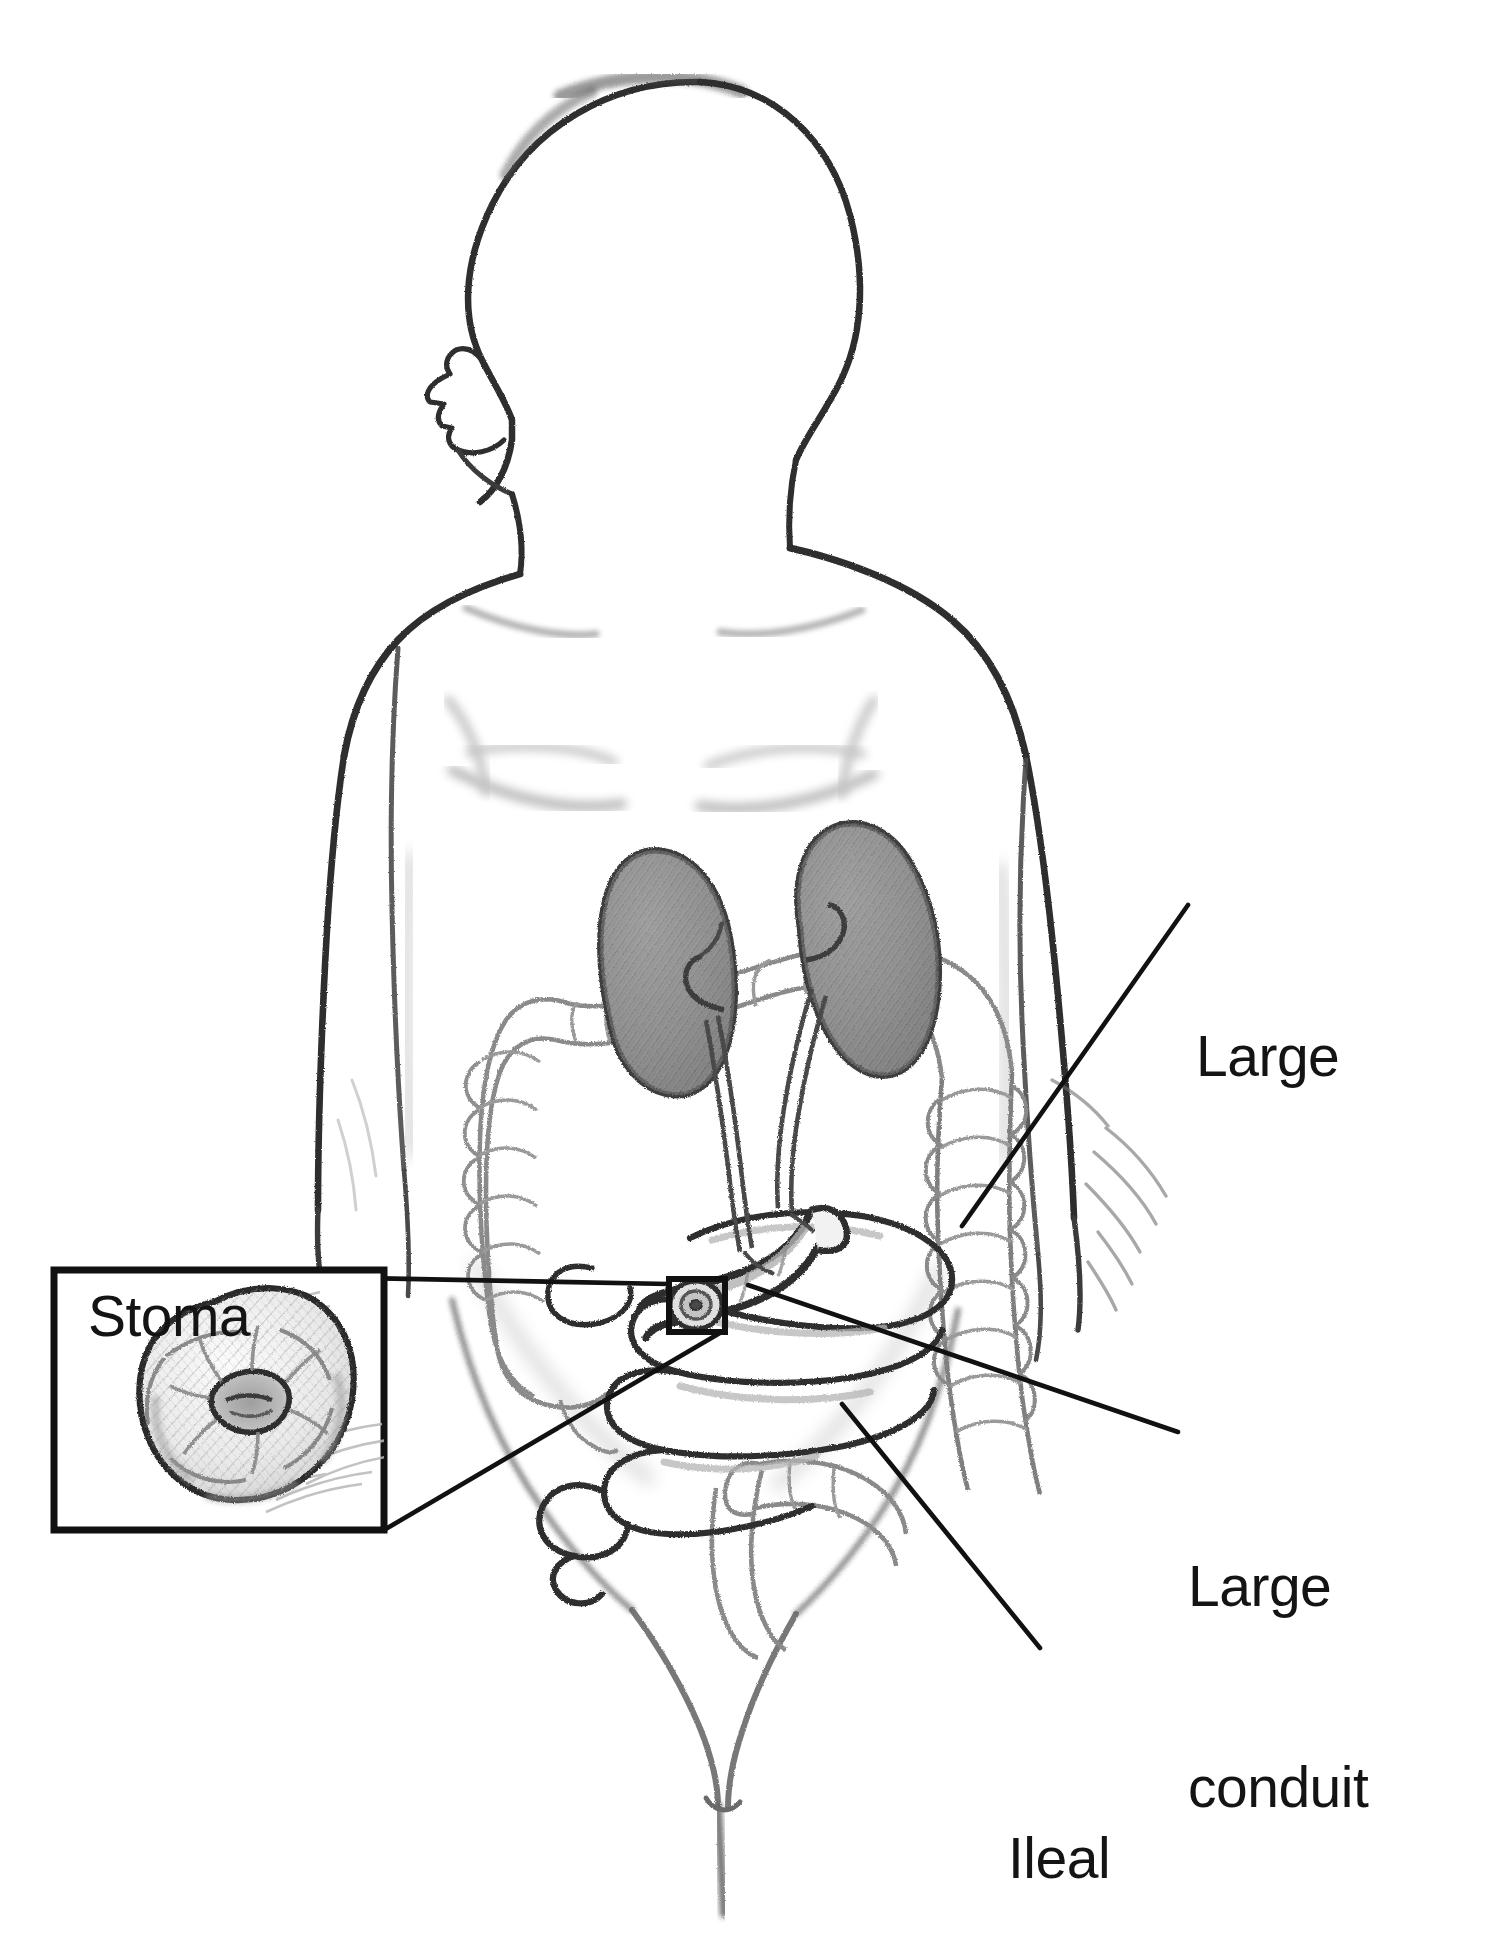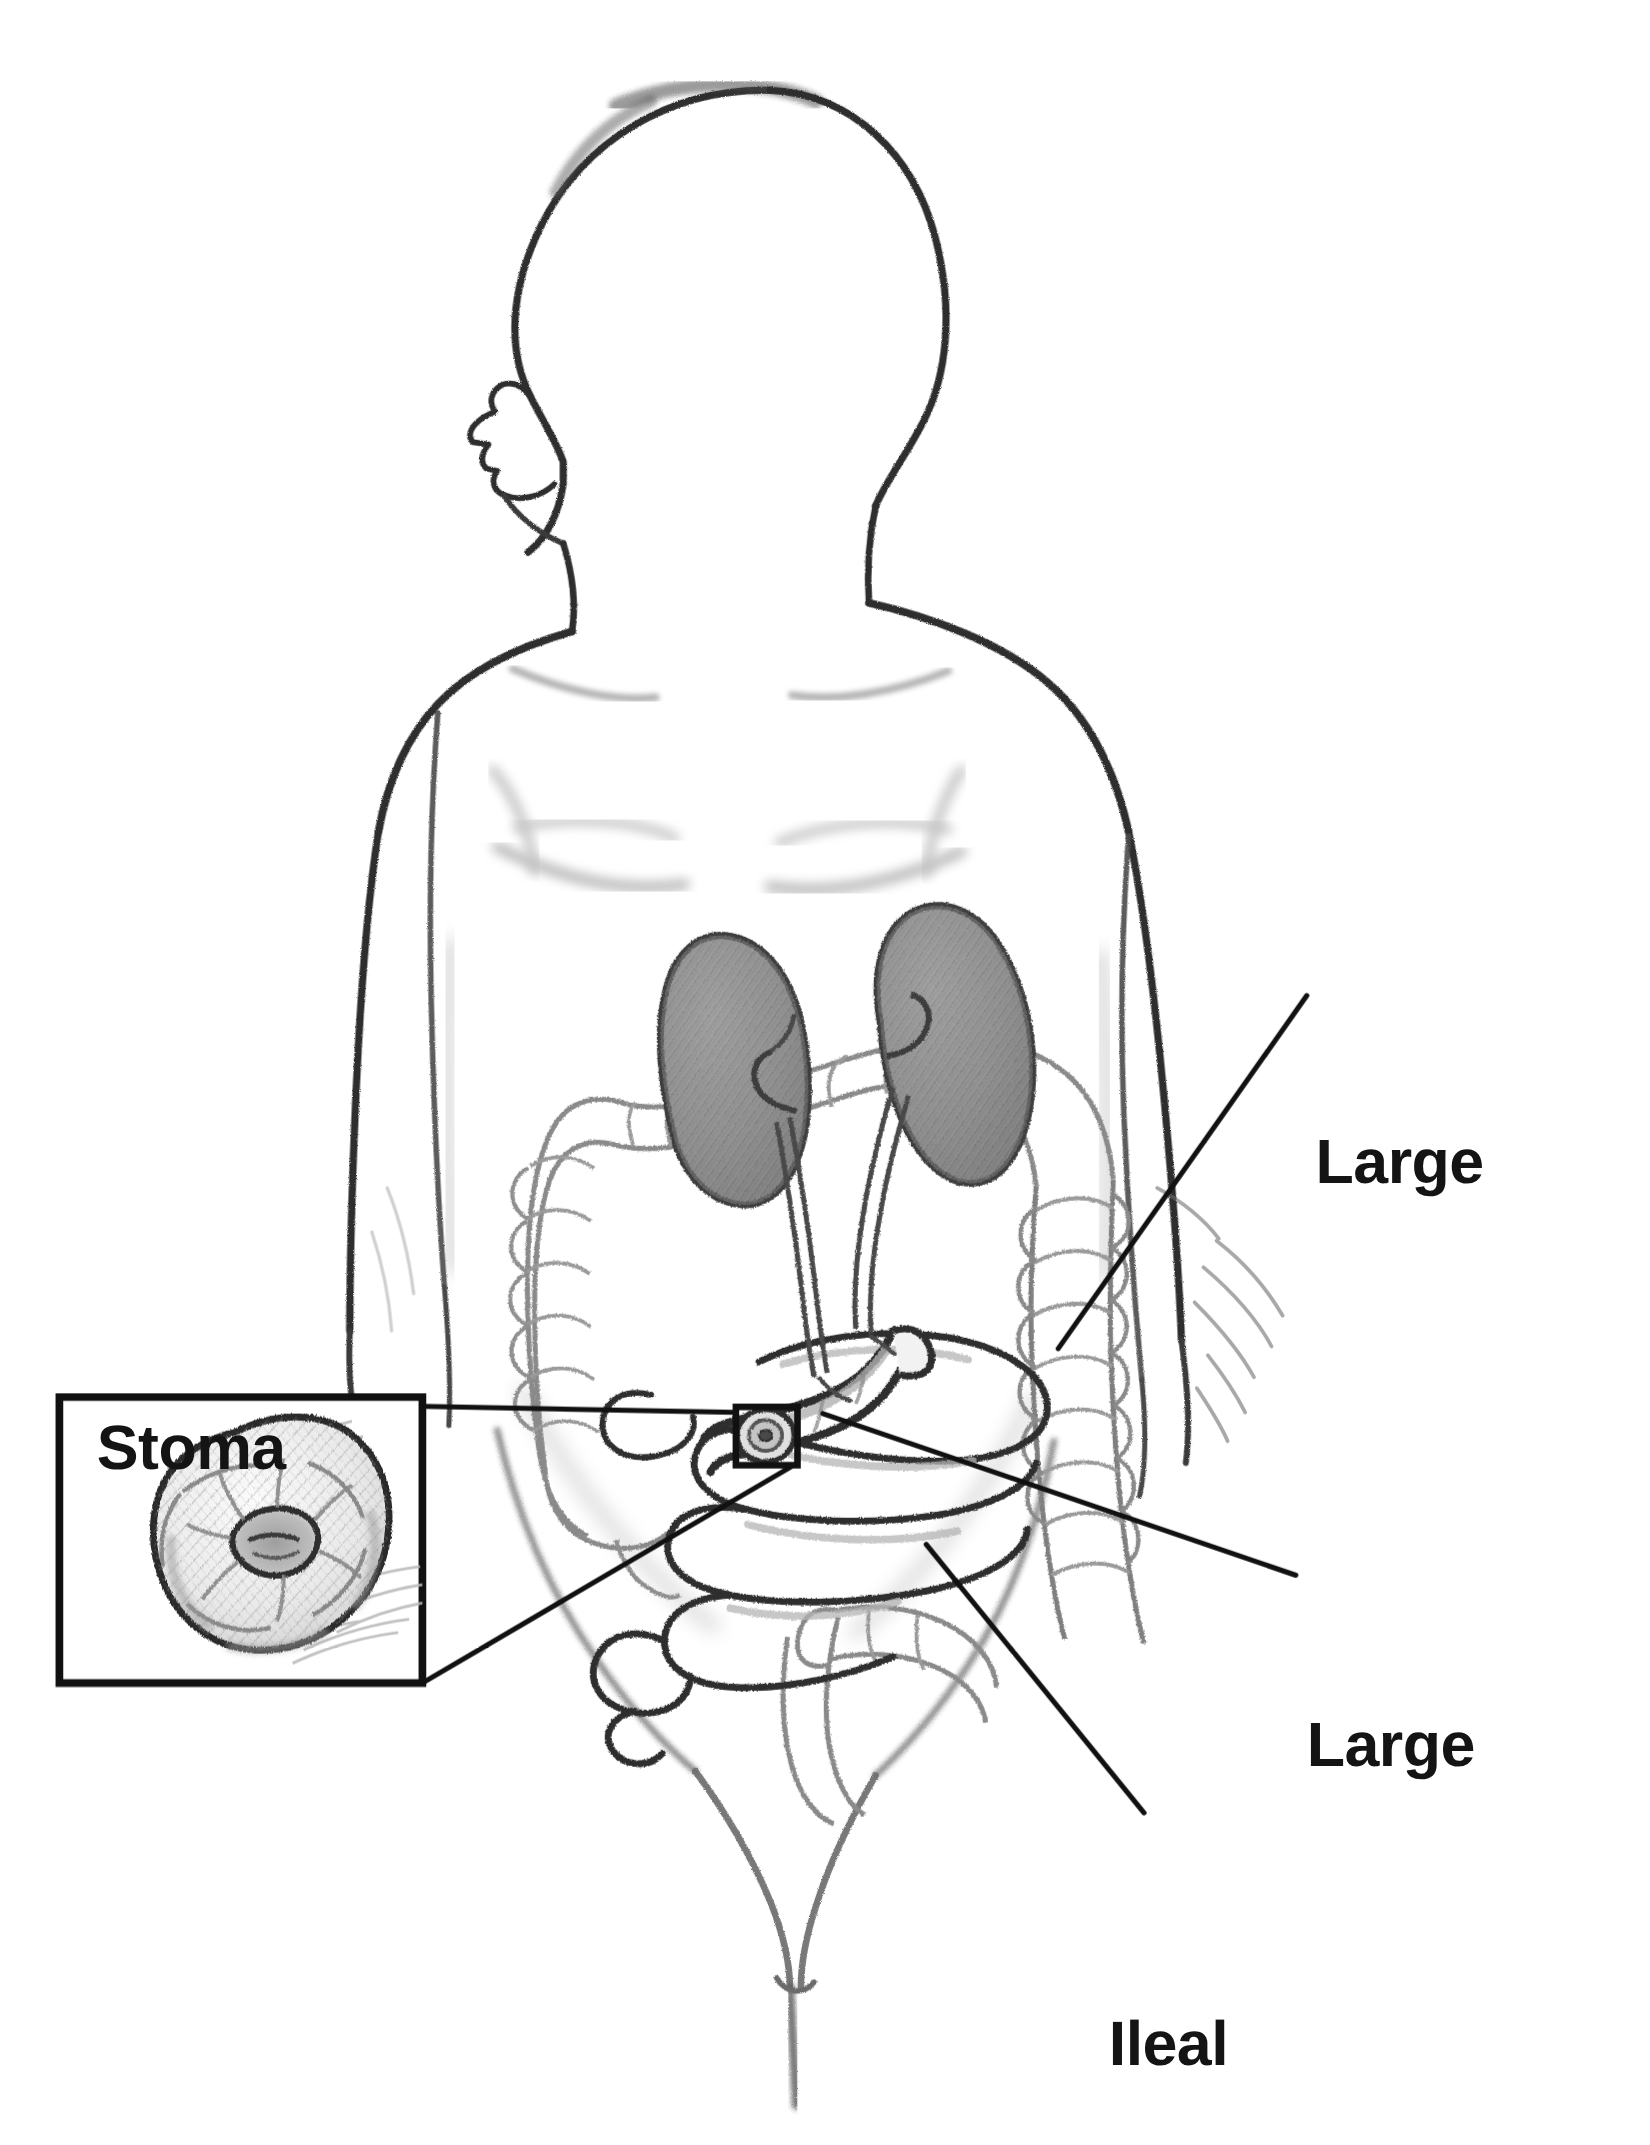--- a/index.html
+++ b/index.html
@@ -27,21 +27,21 @@
     height: 1950px;
   }
   .label {
     position: absolute;
     color: #141414;
     font-family: "Liberation Sans", sans-serif;
     font-size: 57px;
     line-height: 1.18;
     letter-spacing: -0.5px;
     white-space: pre;
-    font-weight: 700;
+    font-weight: 400;
   }
   .label.lbl-stoma      { left: 88px;  top: 1148px; }
   .label.lbl-large      { left: 1196px; top: 888px; }
   .label.lbl-ileal      { left: 1188px; top: 1418px; }
   .label.lbl-small      { left: 1008px; top: 1690px; }
 </style>
 </head>
 <body>
 
 <div id="stage">
@@ -591,20 +591,21 @@
   <div class="label lbl-stoma">
     <div>Stoma</div>
   </div>
 
   <div class="label lbl-large">
     <div>Large</div>
   </div>
 
   <div class="label lbl-ileal">
     <div>Large</div>
+    <div>conduit</div>
   </div>
 
   <div class="label lbl-small">
     <div>Ileal</div>
     
   </div>
 
 </div>
 
 </body></html>

